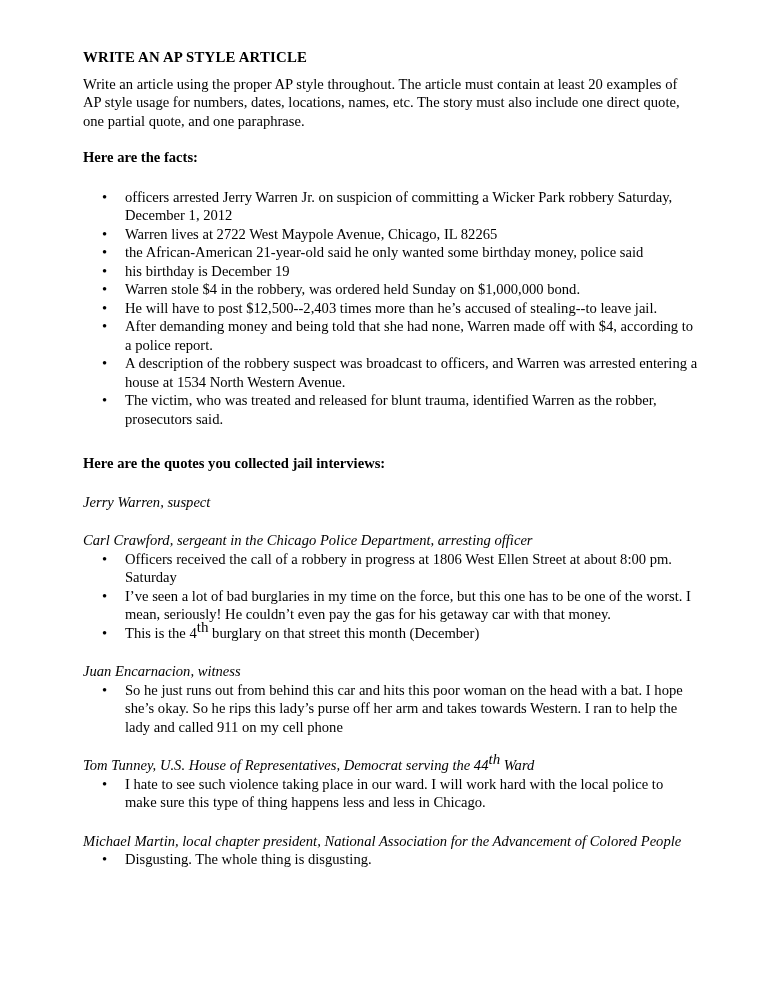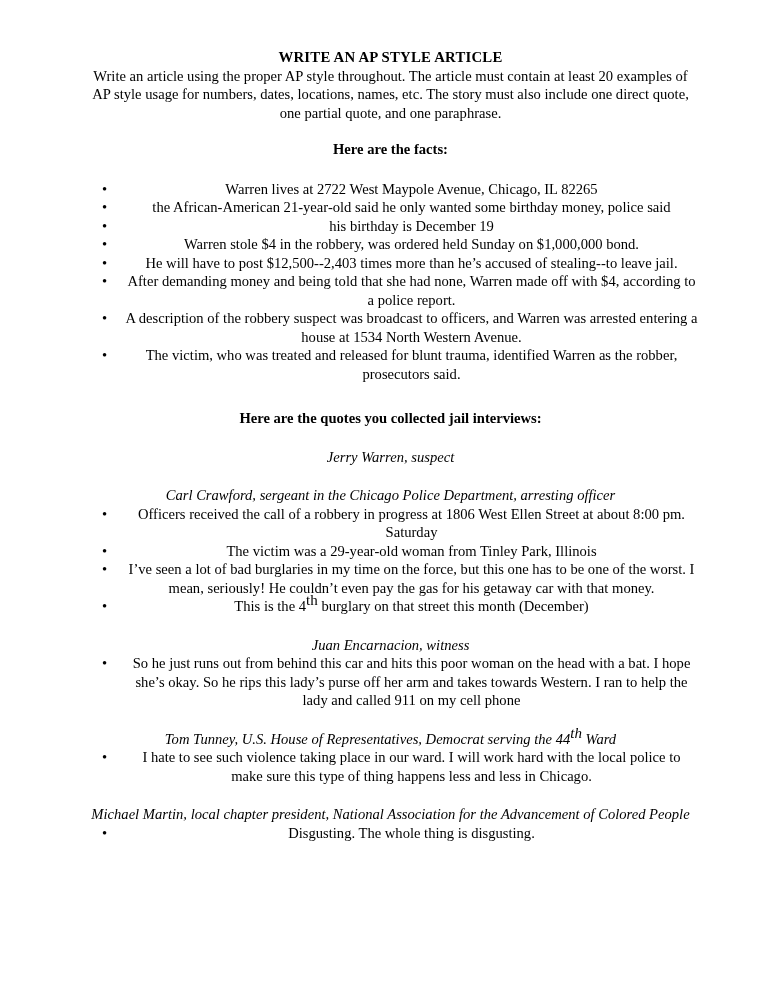--- a/index.html
+++ b/index.html
@@ -1,15 +1,15 @@
 <!DOCTYPE html>
 <html><head>
 <meta charset="utf-8">
 <style>
-  * { margin: 0; padding: 0; box-sizing: border-box; text-align: center; }
+  * { margin: 0; padding: 0; box-sizing: border-box; }
   html, body { background: #ffffff; }
   body {
     width: 768px;
     height: 994px;
     overflow: hidden;
     font-family: "Liberation Serif", "DejaVu Serif", serif;
     font-size: 14.6px;
     line-height: 18.5px;
     color: #000000;
   }
@@ -21,21 +21,21 @@
   }
   .doc-title {
     font-weight: bold;
     font-size: 14.8px;
     letter-spacing: 0.2px;
   }
   .section-heading {
     font-weight: bold;
     margin-top: 18px;
   }
-  .intro { margin-top: 0; }
+  .intro { margin-top: 8px; }
   ul.bullets {
     list-style: none;
     margin: 0;
     padding: 0 0 0 42px;
   }
   ul.bullets.facts { margin-top: 21px; }
   ul.bullets li { position: relative; }
   ul.bullets li::before {
     content: "\2022";
     position: absolute;
@@ -58,38 +58,38 @@
 
 <div class="page">
 
   <p class="doc-title">WRITE AN AP STYLE ARTICLE</p>
 
   <p class="intro">Write an article using the proper AP style throughout. The article must contain at least 20 examples of AP style usage for numbers, dates, locations, names, etc.  The story must also include one direct quote, one partial quote, and one paraphrase.</p>
 
   <p class="section-heading">Here are the facts:</p>
 
   <ul class="bullets facts">
+    <li>officers arrested Jerry Warren Jr. on suspicion of committing a Wicker Park robbery Saturday, December 1, 2012</li>
     <li>Warren lives at 2722 West Maypole Avenue, Chicago, IL 82265</li>
     <li>the African-American 21-year-old said he only wanted some birthday money, police said</li>
     <li>his birthday is December 19</li>
     <li>Warren stole $4 in the robbery, was ordered held Sunday on $1,000,000 bond.</li>
     <li>He will have to post $12,500--2,403 times more than he’s accused of stealing--to leave jail.</li>
     <li>After demanding money and being told that she had none, Warren made off with $4, according to a police report.</li>
     <li>A description of the robbery suspect was broadcast to officers, and Warren was arrested entering a house at 1534 North Western Avenue.</li>
     <li>The victim, who was treated and released for blunt trauma, identified Warren as the robber, prosecutors said.</li>
   </ul>
 
   <p class="section-heading quotes-heading">Here are the quotes you collected jail interviews:</p>
 
   <p class="speaker">Jerry Warren, suspect</p>
 
   <p class="speaker">Carl Crawford, sergeant in the Chicago Police Department, arresting officer</p>
   <ul class="bullets">
     <li>Officers received the call of a robbery in progress at 1806 West Ellen Street at about 8:00 pm. Saturday</li>
-    <li>The victim was a 29-year-old woman from Tinley Park, Illinois</li>
     <li>I’ve seen a lot of bad burglaries in my time on the force, but this one has to be one of the worst. I mean, seriously! He couldn’t even pay the gas for his getaway car with that money.</li>
     <li><span>This is the 4</span><sup>th</sup><span> burglary on that street this month (December)</span></li>
   </ul>
 
   <p class="speaker">Juan Encarnacion, witness</p>
   <ul class="bullets">
     <li>So he just runs out from behind this car and hits this poor woman on the head with a bat. I hope she’s okay. So he rips this lady’s purse off her arm and takes towards Western. I ran to help the lady and called 911 on my cell phone</li>
   </ul>
 
   <p class="speaker"><span>Tom Tunney, U.S. House of Representatives, Democrat serving the 44</span><sup>th</sup><span> Ward</span></p>

